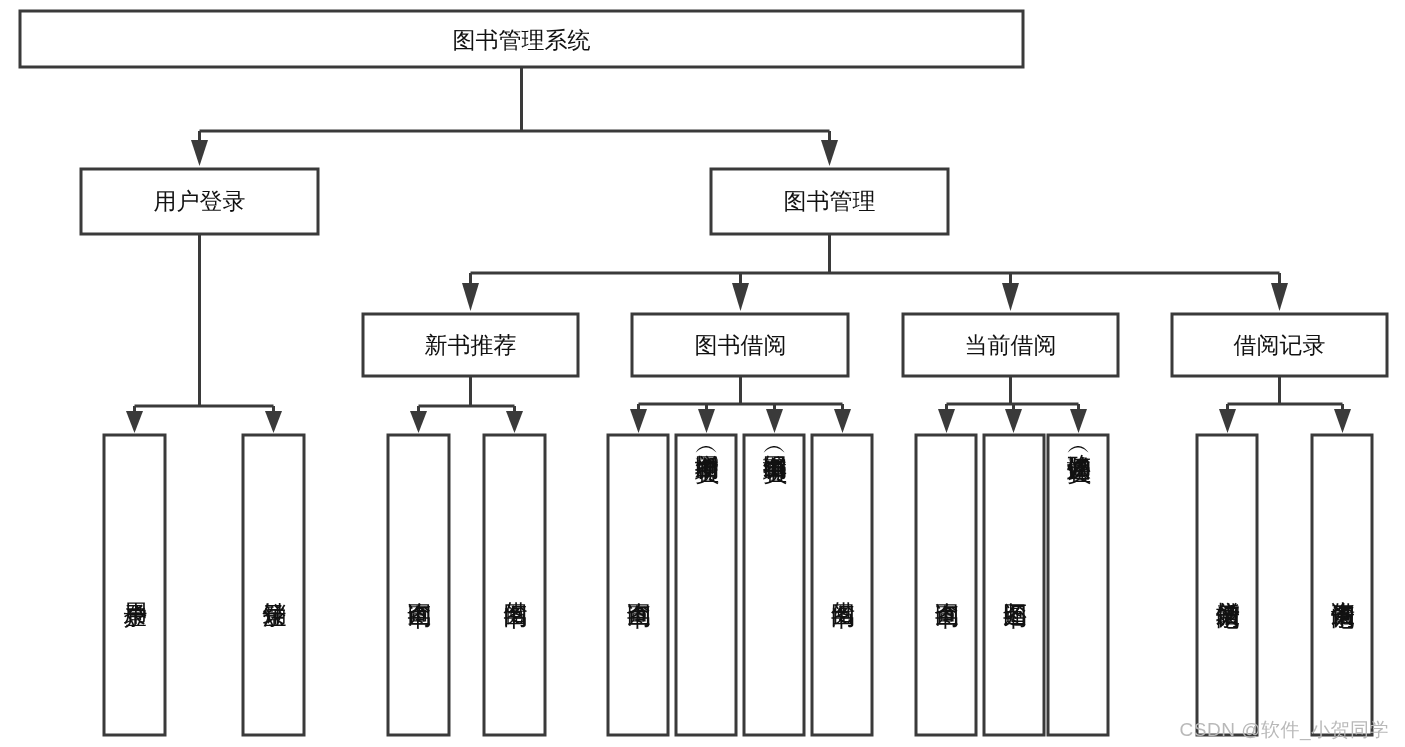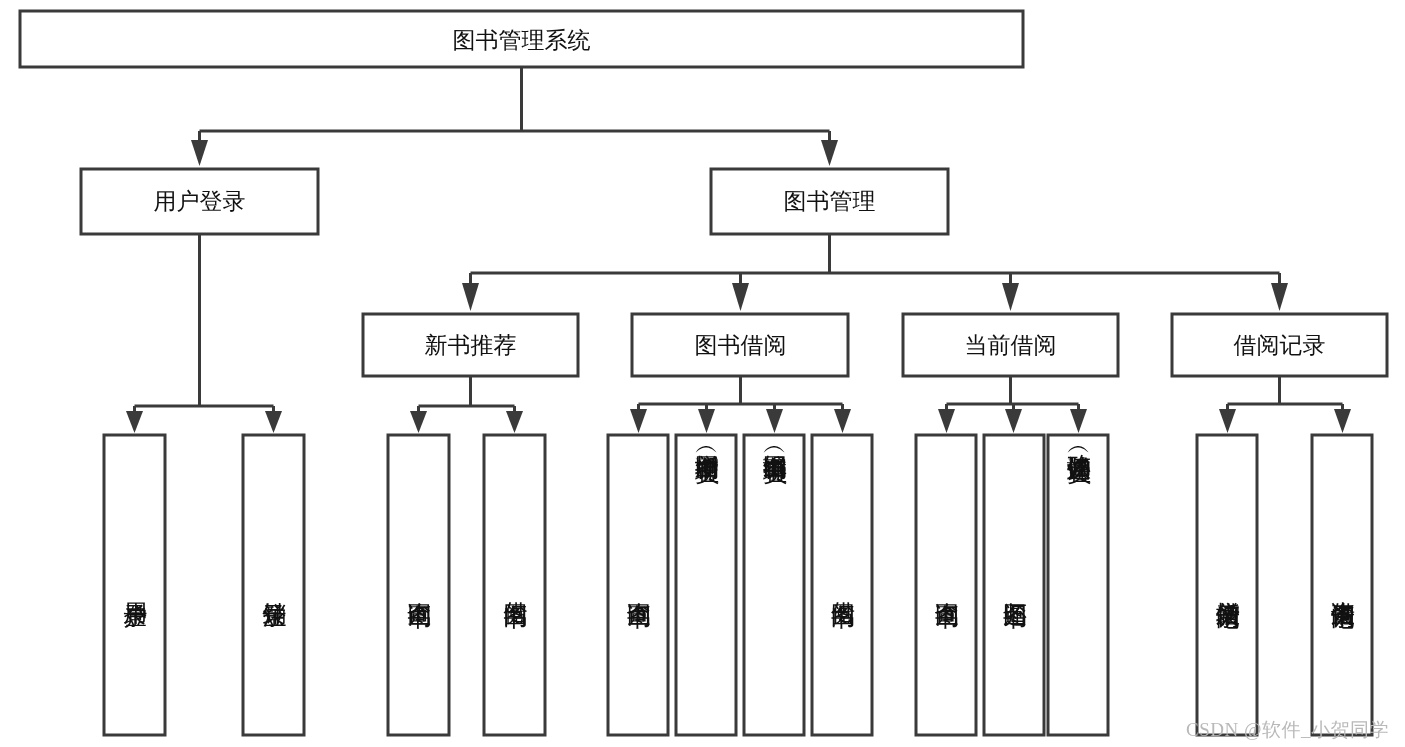--- a/index.html
+++ b/index.html
@@ -67,21 +67,21 @@
     line-height: 1.08;
     letter-spacing: 1px;
     color: #111111;
     white-space: nowrap;
     text-align: center;
   }
   .watermark {
     position: absolute;
     right: 16px;
     bottom: 4px;
-    font-family: Liberation Serif, serif;
+    font-family: Liberation Sans, sans-serif;
     font-size: 19px;
     color: #b9b9b9;
     letter-spacing: 0.5px;
     white-space: nowrap;
     pointer-events: none;
   }
 </style>
 </head>
 <body>
 

